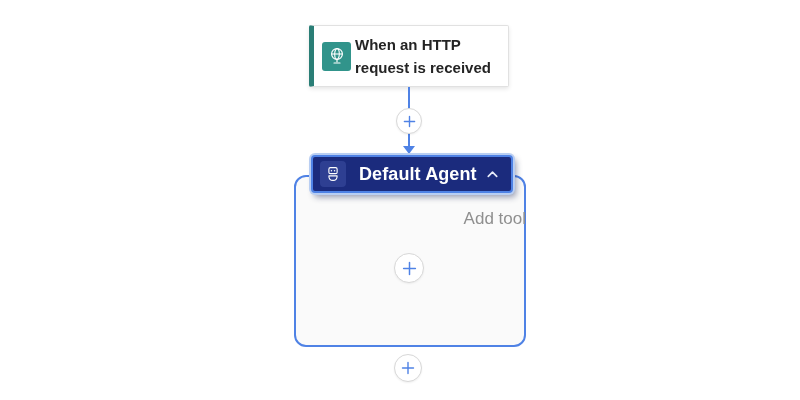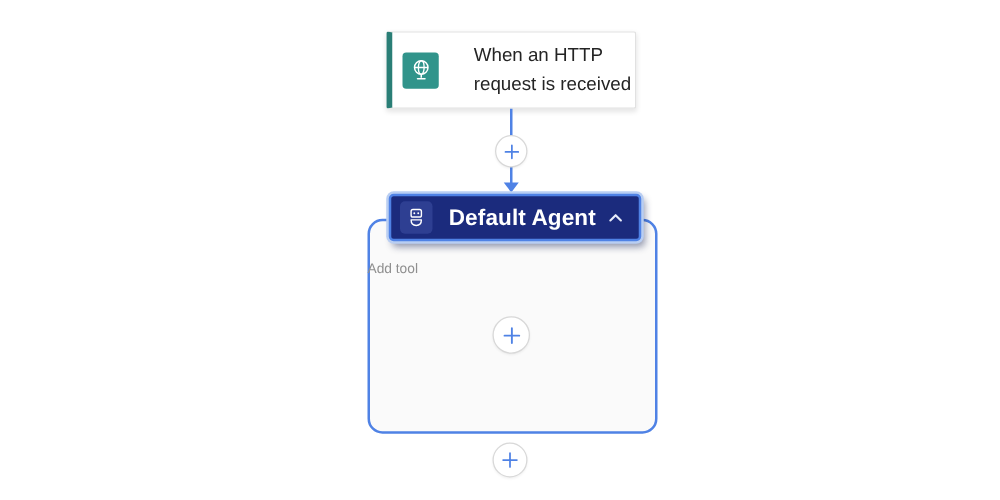--- a/index.html
+++ b/index.html
@@ -29,24 +29,24 @@
   }
   .trigger-icon {
     width: 29px; height: 29px;
     margin-left: 8px;
     background: #31948b;
     border-radius: 3px;
     display: flex; align-items: center; justify-content: center;
     flex-shrink: 0;
   }
   .trigger-title {
-    margin-left: 28px;
+    margin-left: 4px;
     width: 142px;
     font-size: 15px;
-    font-weight: 400;
+    font-weight: 700;
     line-height: 23px;
     color: #242424;
   }
 
   
   .connector-line {
     position: absolute;
     left: 408px; top: 87px;
     width: 2px; height: 60px;
     background: #4f82e5;
@@ -115,22 +115,22 @@
   .chevron-btn {
     margin-right: 10px;
     width: 18px; height: 18px;
     display: flex; align-items: center; justify-content: center;
     background: transparent; border: none; cursor: pointer; padding: 0;
   }
   .add-tool-label {
     position: absolute;
     left: 294px; top: 209px;
     width: 232px;
-    text-align: left;
-    font-size: 11px;
+    text-align: right;
+    font-size: 17px;
     color: #8f8f8f;
   }
 </style>
 </head>
 <body>
 
 <div class="canvas">
 
   <div class="trigger-card">
     <div class="trigger-icon">

